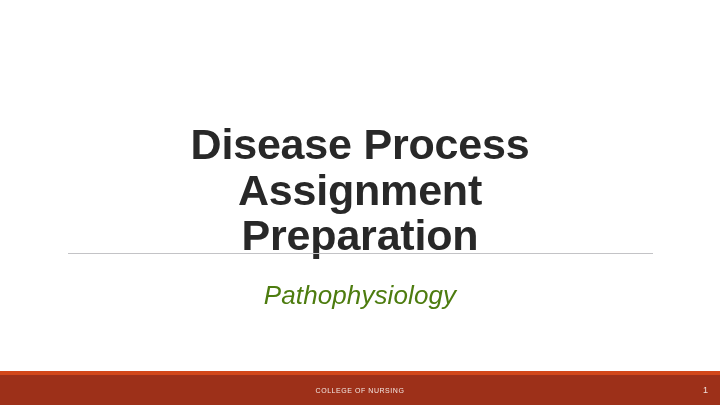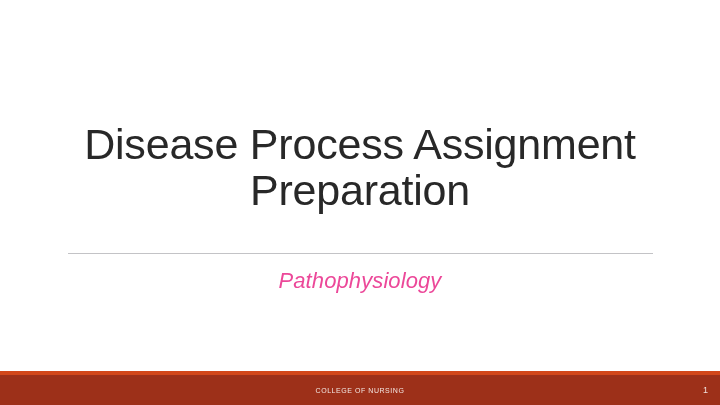--- a/index.html
+++ b/index.html
@@ -25,21 +25,21 @@
     position: absolute;
     left: 68px;
     top: 122px;
     width: 584px;
     text-align: center;
   }
   .slide-title {
     font-family: "Liberation Sans", sans-serif;
     font-size: 43px;
     line-height: 1.06;
-    font-weight: 400;
+    font-weight: 700;
     color: #282828;
     letter-spacing: -0.2px;
     white-space: pre-line;
     margin: 0;
   }
 
   
   .divider {
     position: absolute;
     left: 68px;
@@ -52,25 +52,25 @@
   
   .subtitle-block {
     position: absolute;
     left: 68px;
     top: 268px;
     width: 584px;
     text-align: center;
   }
   .slide-subtitle {
     font-family: "Liberation Sans", sans-serif;
-    font-size: 22px;
+    font-size: 26px;
     font-style: italic;
     font-weight: 400;
-    color: #ec4899;
-    margin: 0;
+    color: #4d7c0f;
+    margin: 12px;
     letter-spacing: 0.1px;
   }
 
   
   .footer-accent {
     position: absolute;
     left: 0;
     top: 371px;
     width: 720px;
     height: 4px;

